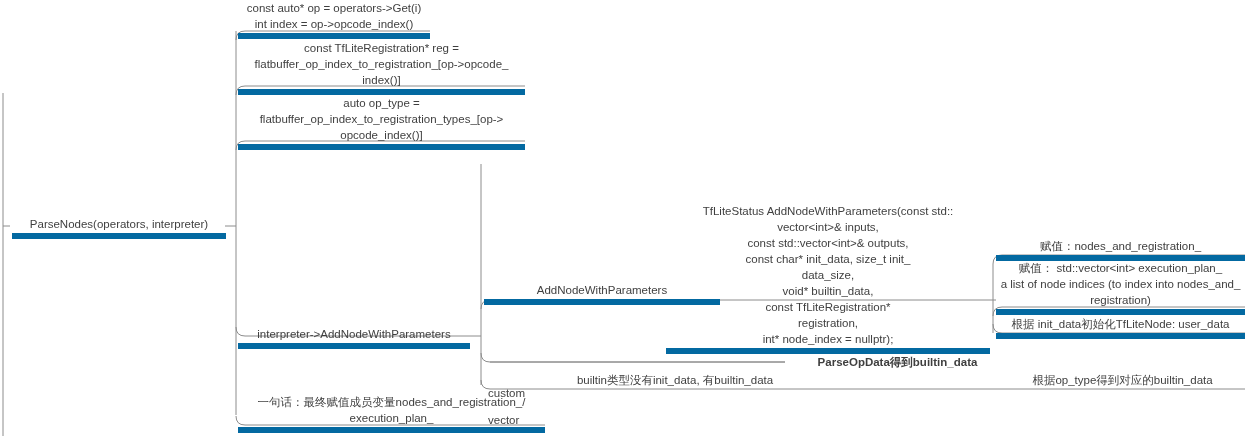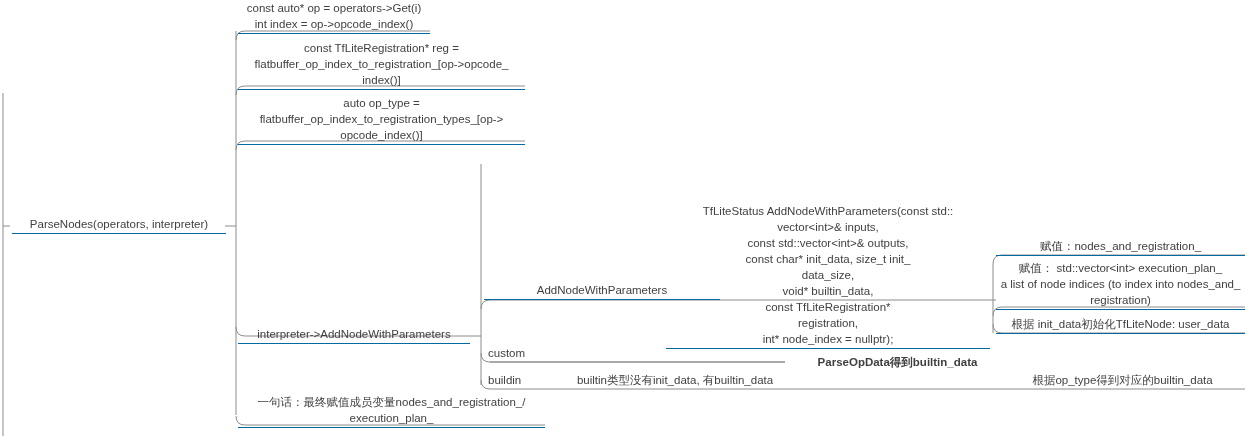--- a/index.html
+++ b/index.html
@@ -12,26 +12,26 @@
     overflow:hidden;
   }
   
   .topic{
     position:absolute;
     box-sizing:border-box;
     text-align:center;
     font-size:11.5px;
     line-height:16px;
     color:#3f3f3f;
-    border-bottom:1px solid #0369a1;
+    border-bottom:6px solid #0369a1;
     padding-bottom:1px;
     white-space:pre-line;
     cursor:default;
   }
-  .topic.left{text-align:left;}
+  .topic.left{text-align:left;margin-top:40px;}
   .topic.nounder{border-bottom:none;}
   svg.links{position:absolute;left:0;top:0;width:1251px;height:436px;overflow:visible;}
   svg.links path{fill:none;stroke:#8c8c8c;stroke-width:1;}
 </style>
 </head>
 <body>
 
 <div id="canvas">
 
   <svg class="links" viewBox="0 0 1251 436">
@@ -109,18 +109,18 @@
   <div class="topic" style="left:996px;top:260px;width:249px;">赋值： std::vector&lt;int&gt; execution_plan_
 a list of node indices (to index into nodes_and_
 registration)</div>
 
   <div class="topic" style="left:996px;top:238px;width:249px;">赋值：nodes_and_registration_</div>
 
   <div class="topic" style="left:996px;top:316px;width:249px;">根据 init_data初始化TfLiteNode: user_data</div>
 
   <div class="topic left nounder" style="left:488px;top:345px;width:70px;text-align:left;">custom</div>
 
-  <div class="topic left nounder" style="left:488px;top:372px;width:70px;text-align:left;">buildin</div>
+  <div class="topic left nounder" style="left:488px;top:372px;width:70px;text-align:left;">vector</div>
   <div class="topic nounder" style="left:560px;top:372px;width:230px;">builtin类型没有init_data, 有builtin_data</div>
   <div class="topic nounder" style="left:800px;top:354px;width:195px;font-weight:bold;">ParseOpData得到builtin_data</div>
   <div class="topic nounder" style="left:1000px;top:372px;width:245px;">根据op_type得到对应的builtin_data</div>
 
 </div>
 
 </body></html>

